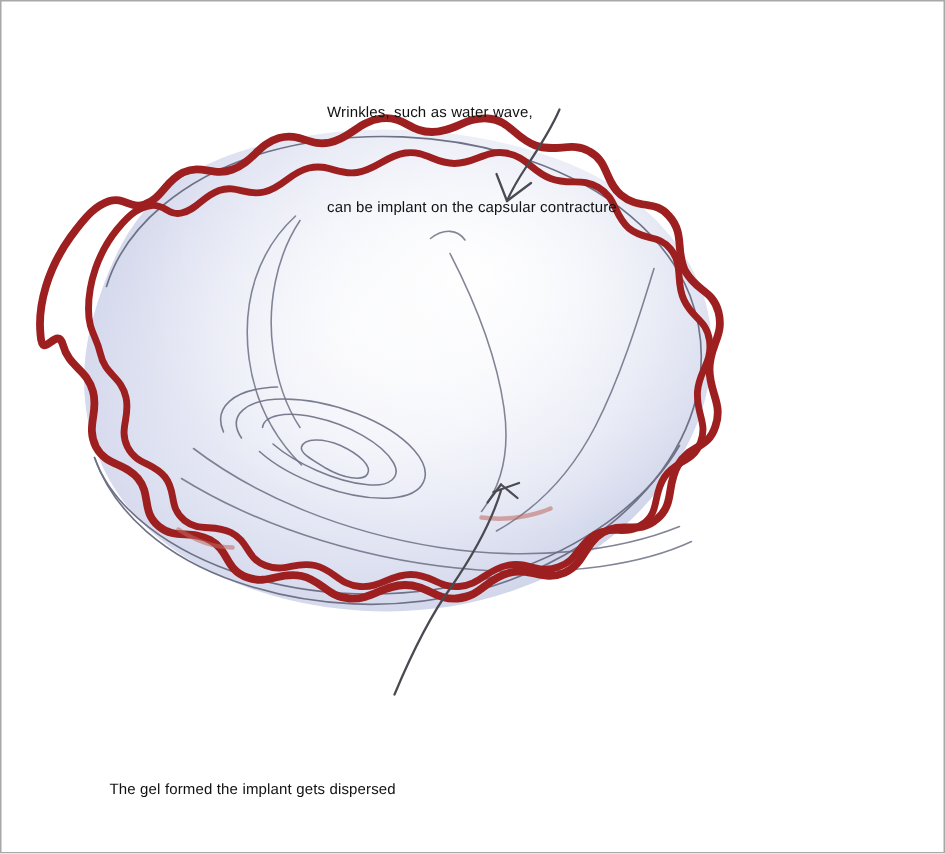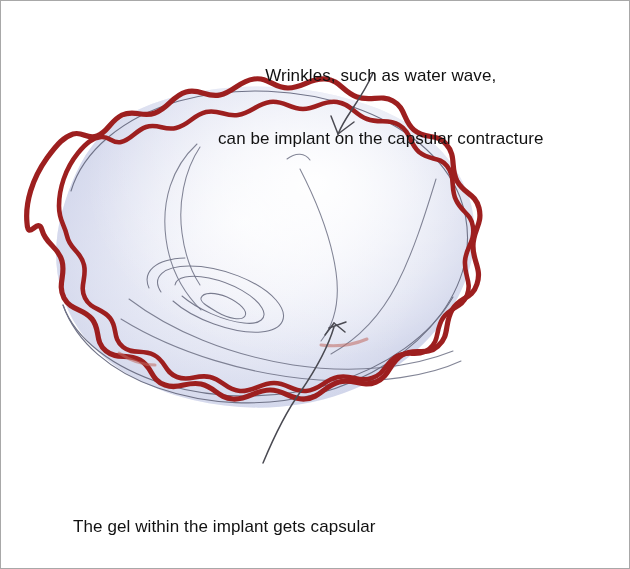--- a/index.html
+++ b/index.html
@@ -25,25 +25,24 @@
     left: 0;
     top: 0;
     width: 630px;
     height: 569px;
     display: block;
   }
   .caption {
     position: absolute;
     color: #111111;
     font-family: "Liberation Sans", sans-serif;
-    font-size: 17px;
+    font-size: 10px;
     line-height: 21px;
     letter-spacing: 0.1px;
     white-space: pre;
-    text-align: center;
   }
   #caption-top {
     left: 217px;
     top: 22px;
   }
   #caption-bottom {
     left: 72px;
     top: 473px;
   }
   .caption-line {
@@ -274,17 +273,17 @@
       <path d="M 328,327 L 345,321"></path>
     </g>
   </svg>
 
   <div class="caption" id="caption-top">
     <span class="caption-line">Wrinkles, such as water wave,</span>
     <span class="caption-line">can be implant on the capsular contracture</span>
   </div>
 
   <div class="caption" id="caption-bottom">
-    <span class="caption-line">The gel within the implant gets capsular</span>
+    <span class="caption-line">The gel formed the implant gets dispersed</span>
     
   </div>
 
 </div>
 
 </body></html>

